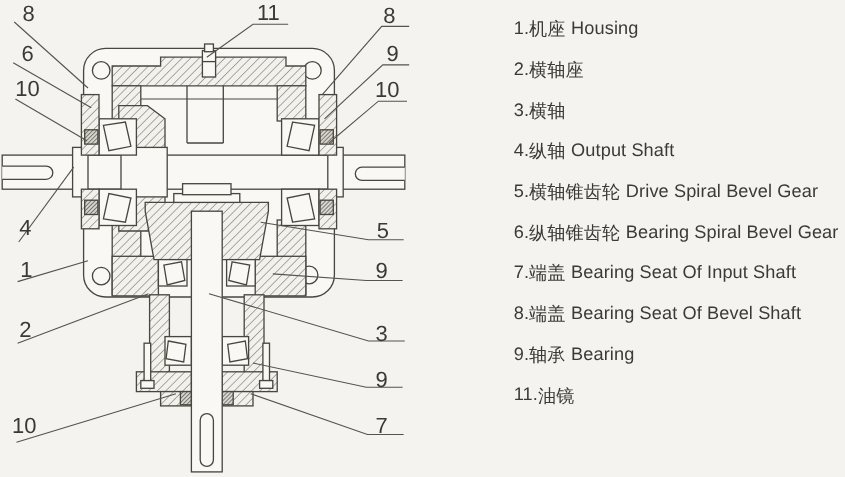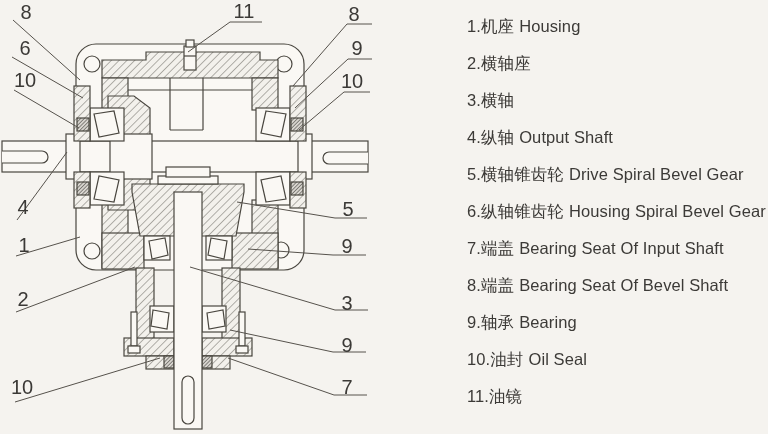--- a/index.html
+++ b/index.html
@@ -213,41 +213,36 @@
         <span class="en">Output Shaft</span>
     </div>
     <div class="legend-row">
       <span class="num">5.</span>
         <span class="cn">横轴锥齿轮</span>
         <span class="en">Drive Spiral Bevel Gear</span>
     </div>
     <div class="legend-row">
       <span class="num">6.</span>
         <span class="cn">纵轴锥齿轮</span>
-        <span class="en">Housing Spiral Bevel Gear</span>
+        <span class="en">Bearing Spiral Bevel Gear</span>
     </div>
     <div class="legend-row">
       <span class="num">7.</span>
         <span class="cn">端盖</span>
         <span class="en">Bearing Seat Of Input Shaft</span>
     </div>
     <div class="legend-row">
       <span class="num">8.</span>
         <span class="cn">端盖</span>
         <span class="en">Bearing Seat Of Bevel Shaft</span>
     </div>
     <div class="legend-row">
       <span class="num">9.</span>
         <span class="cn">轴承</span>
         <span class="en">Bearing</span>
     </div>
     <div class="legend-row">
-      <span class="num">10.</span>
-        <span class="cn">油封</span>
-        <span class="en">Oil Seal</span>
-    </div>
-    <div class="legend-row">
       <span class="num">11.</span>
         <span class="cn">油镜</span>
     </div>
   </div>
 
 </div>
 
 </body></html>

